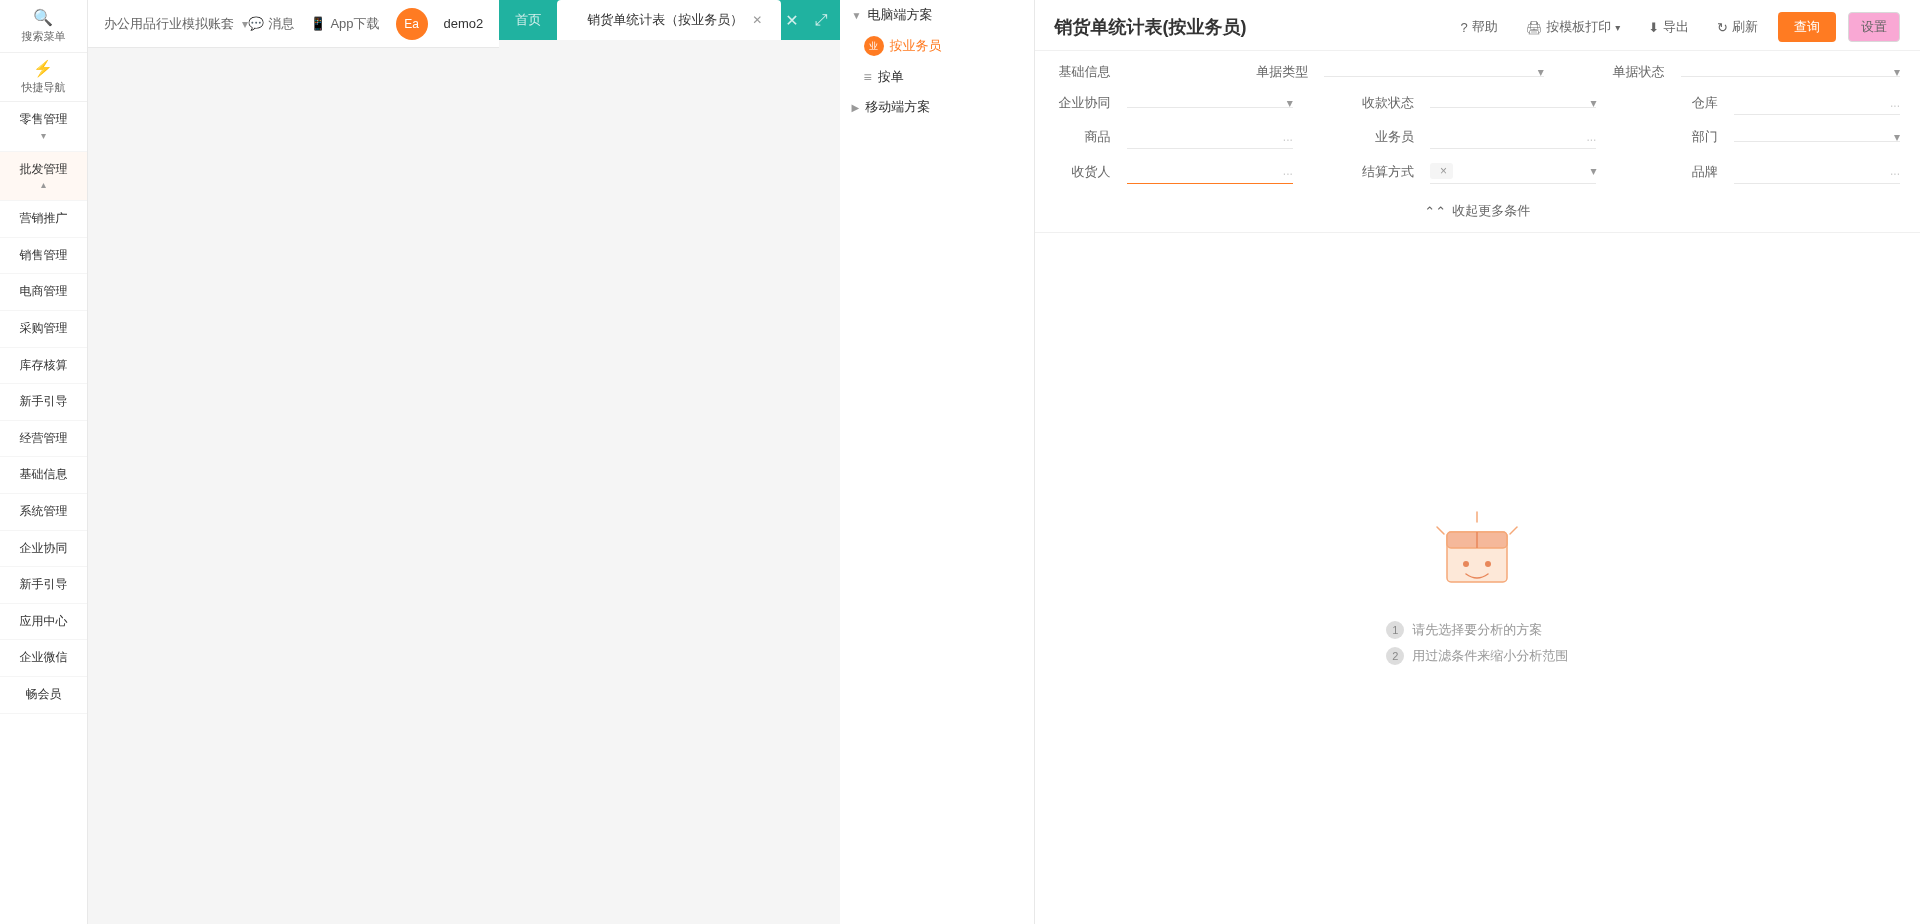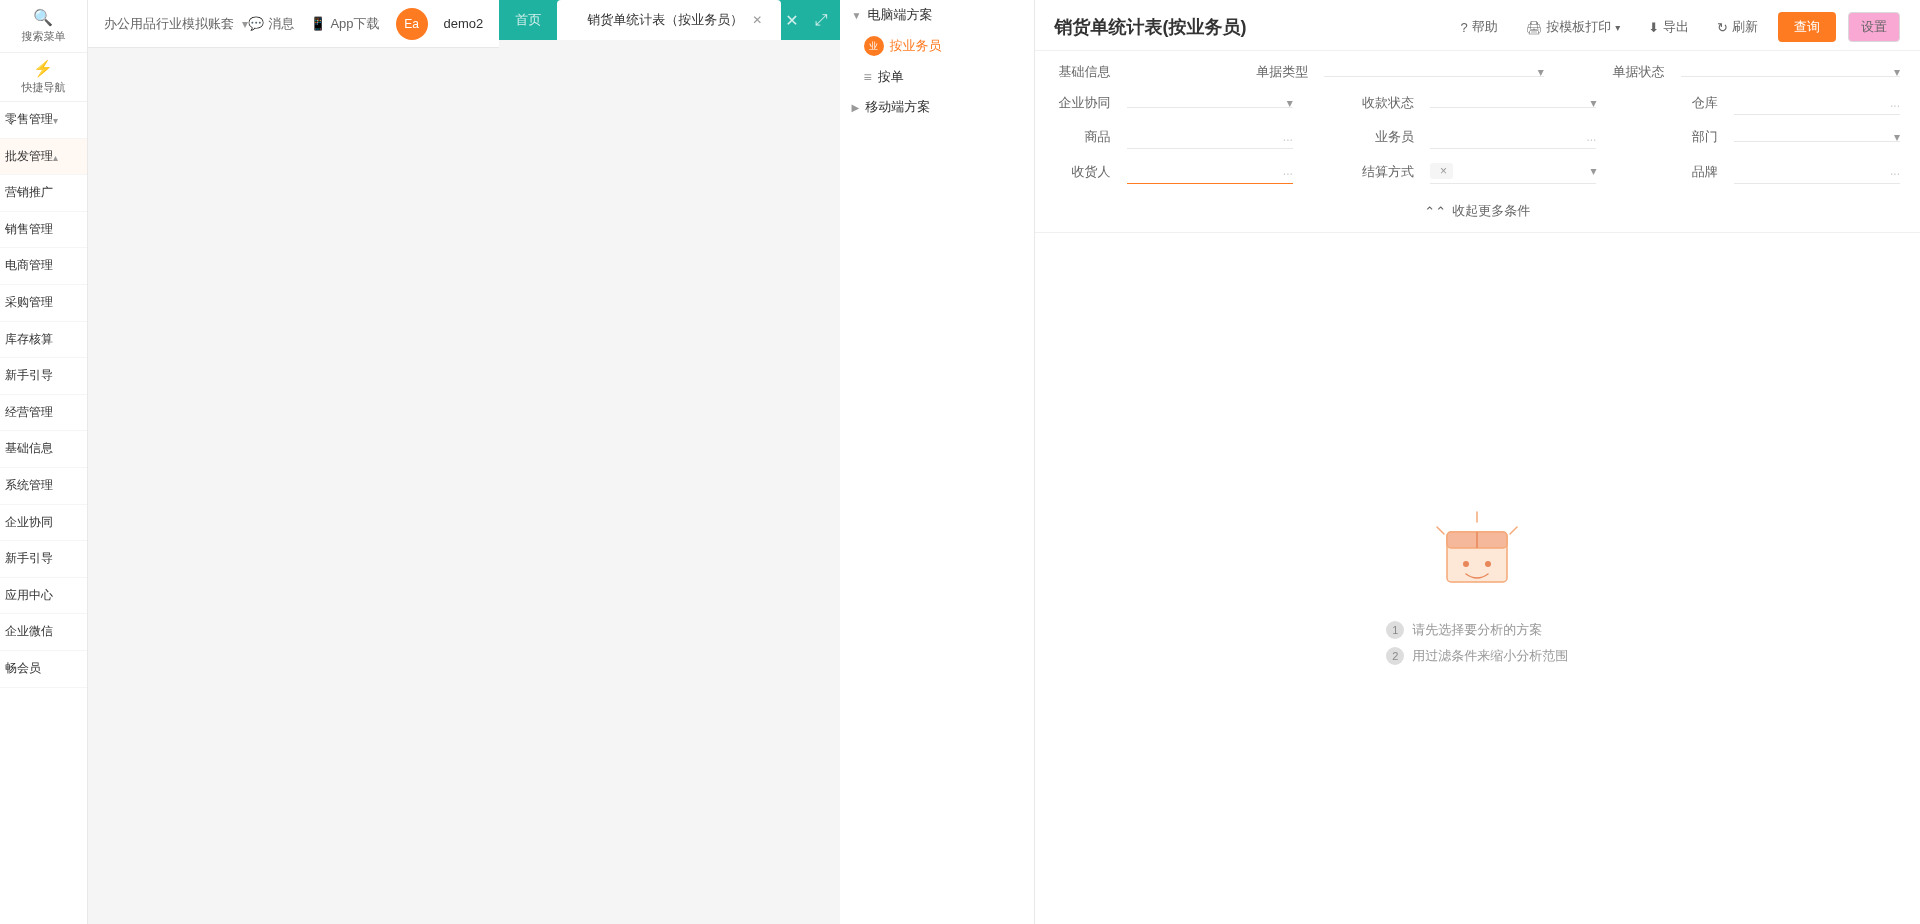--- a/index.html
+++ b/index.html
@@ -8,21 +8,21 @@
     
     .sidebar { width: 88px; background: #fff; border-right: 1px solid #e8e8e8; display: flex; flex-direction: column; align-items: center; padding-top: 0; flex-shrink: 0; }
     .sidebar-logo { width: 100%; background: #ff7b22; display: flex; flex-direction: column; align-items: center; justify-content: center; padding: 10px 5px; cursor: pointer; }
     .sidebar-logo-icon { width: 40px; height: 40px; background: #fff; border-radius: 8px; display: flex; align-items: center; justify-content: center; margin-bottom: 4px; }
     .sidebar-logo-icon svg { width: 30px; height: 30px; }
     .sidebar-logo-text { color: #fff; font-size: 11px; line-height: 1.3; text-align: center; }
     .sidebar-search { width: 100%; padding: 8px 0; border-bottom: 1px solid #f0f0f0; display: flex; flex-direction: column; align-items: center; cursor: pointer; }
     .sidebar-search-label { font-size: 11px; color: #666; margin-top: 2px; }
     .sidebar-nav { width: 100%; padding: 6px 0; border-bottom: 1px solid #f0f0f0; display: flex; flex-direction: column; align-items: center; cursor: pointer; }
     .sidebar-nav-label { font-size: 11px; color: #666; margin-top: 2px; }
-    .sidebar-menu-item { width: 100%; padding: 10px 5px; display: flex; align-items: center; cursor: pointer; border-bottom: 1px solid #f5f5f5; }
+    .sidebar-menu-item { width: 100%; padding: 10px 5px; display: flex; flex-direction: column; align-items: center; cursor: pointer; border-bottom: 1px solid #f5f5f5; }
     .sidebar-menu-item.active { background: #fff8f3; }
     .sidebar-menu-item-label { font-size: 12px; color: #333; text-align: center; line-height: 1.3; }
     .sidebar-menu-item-arrow { font-size: 10px; color: #999; margin-top: 2px; }
 
     
     .main { flex: 1; display: flex; flex-direction: row; overflow: hidden; }
 
     
     .top-header { height: 48px; background: #fff; border-bottom: 1px solid #e8e8e8; display: flex; align-items: center; padding: 0 16px; justify-content: space-between; flex-shrink: 0; }
     .top-header-left { display: flex; align-items: center; gap: 8px; }

